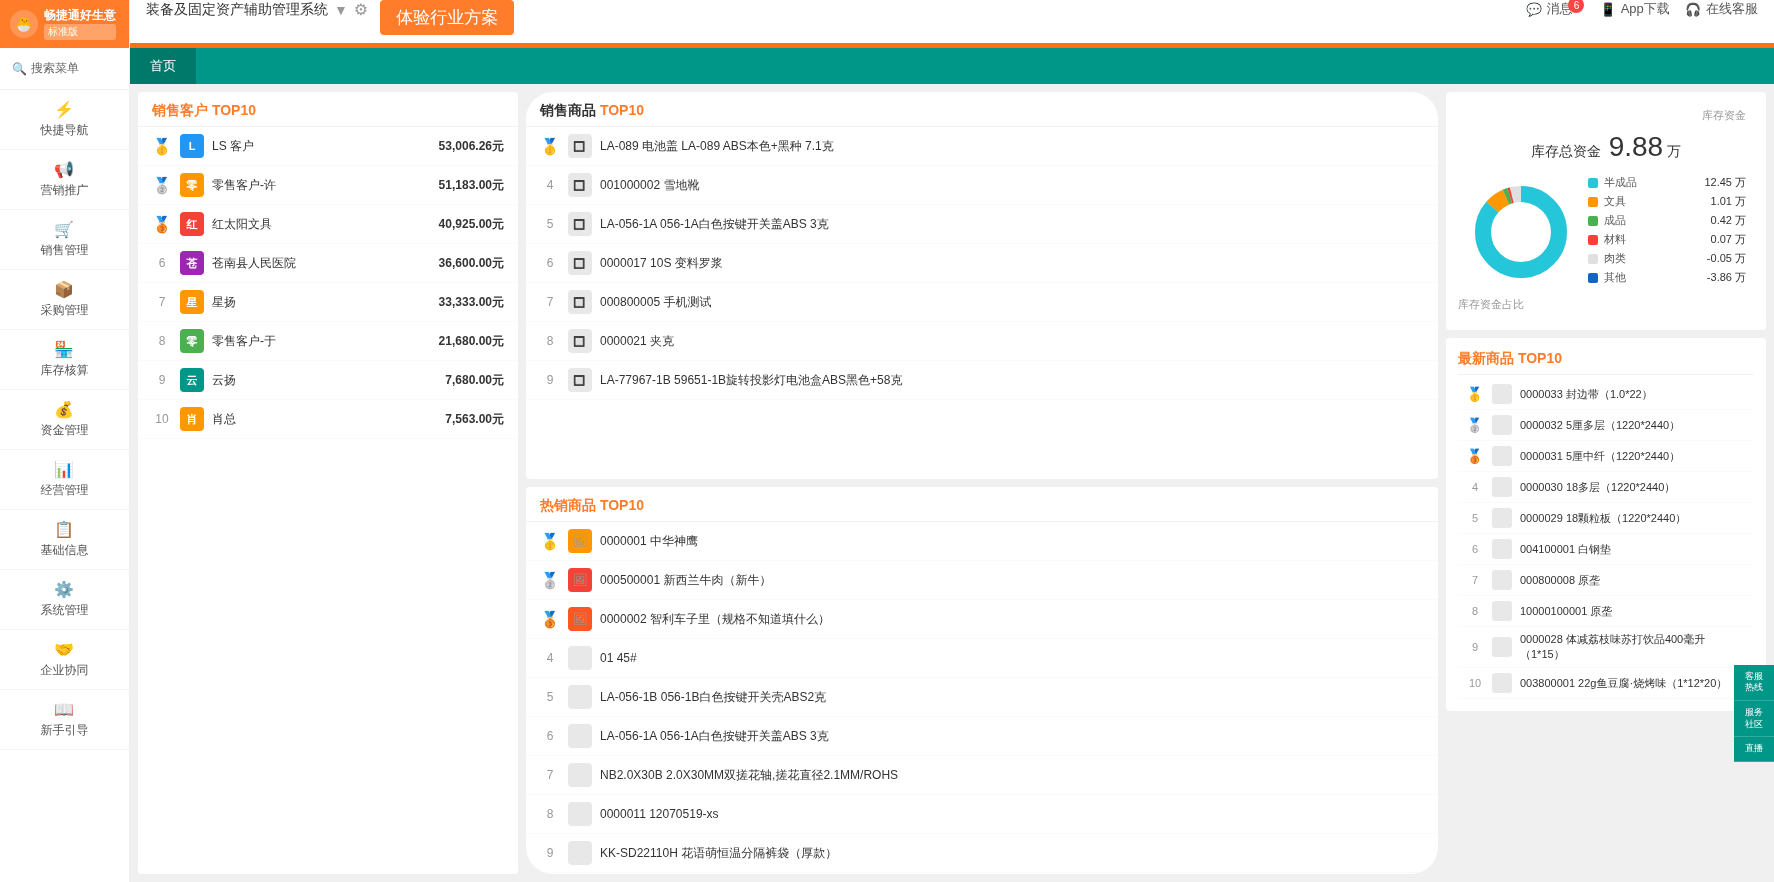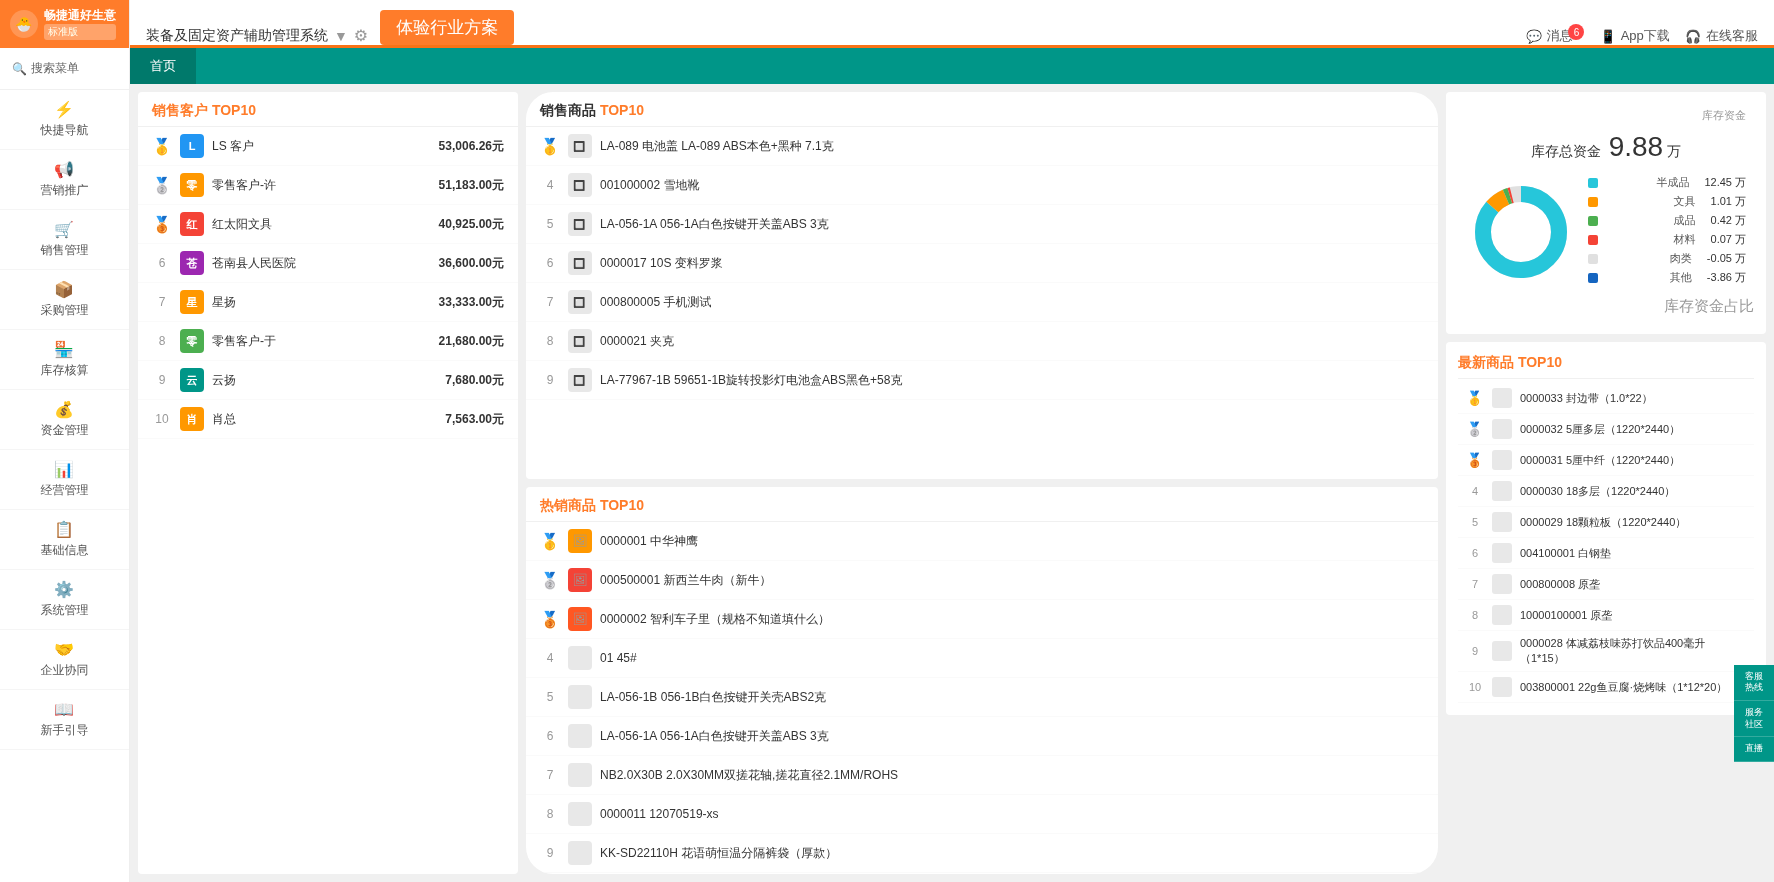--- a/index.html
+++ b/index.html
@@ -45,23 +45,23 @@
       border-bottom: 1px solid #f5f5f5;
     }
     .sidebar-item-icon { font-size: 16px; color: #888; }
 
     
     .main-area { flex: 1; display: flex; flex-direction: column; overflow: hidden; }
     .topbar {
       height: 48px;
       background: #fff;
       display: flex;
-      align-items: flex-end;
+      align-items: flex-start;
       padding: 0 16px;
-      border-bottom: 3px solid #f97316;
+      border-bottom: 5px solid #f97316;
       gap: 12px;
     }
     .topbar-system { display: flex; align-items: center; gap: 6px; font-size: 14px; color: #333; }
     .topbar-dropdown { color: #999; cursor: pointer; }
     .topbar-gear { color: #999; cursor: pointer; font-size: 16px; }
     .topbar-trial-btn {
       background: #ff7c2a; color: #fff; border: none; border-radius: 4px;
       padding: 6px 16px; cursor: pointer; font-size: 17px;
     }
     .topbar-right { margin-left: auto; display: flex; align-items: center; gap: 16px; color: #555; font-size: 13px; }
@@ -182,26 +182,26 @@
       padding: 0 8px 8px;
     }
     .donut-container { position: relative; width: 110px; height: 110px; flex-shrink: 0; }
     .donut-container svg { width: 110px; height: 110px; }
     .legend-list { flex: 1; }
     .legend-item {
       display: flex; align-items: center; gap: 6px;
       margin-bottom: 4px; font-size: 11px; color: #555;
     }
     .legend-dot { width: 10px; height: 10px; border-radius: 2px; flex-shrink: 0; }
-    .legend-label { flex: 1; text-align: right; }
+    .legend-label { flex: 1; }
     .legend-value { color: #333; margin-left: 9px; }
 
     .inventory-footer {
-      text-align: right;
-      font-size: 15px; color: #999;
+      text-align: left;
+      font-size: 11px; color: #999;
       padding-bottom: 6px;
     }
 
     
     .newest-row {
       display: flex; align-items: center;
       padding: 5px 8px;
       gap: 8px;
       border-bottom: 1px solid #fafafa;
     }

